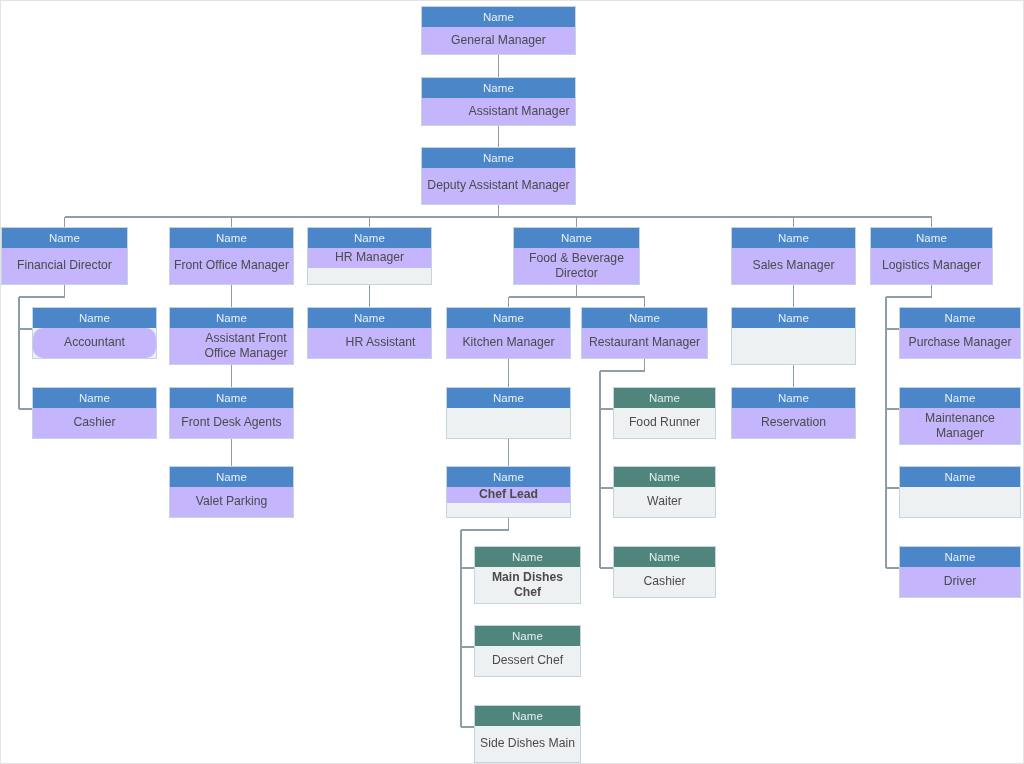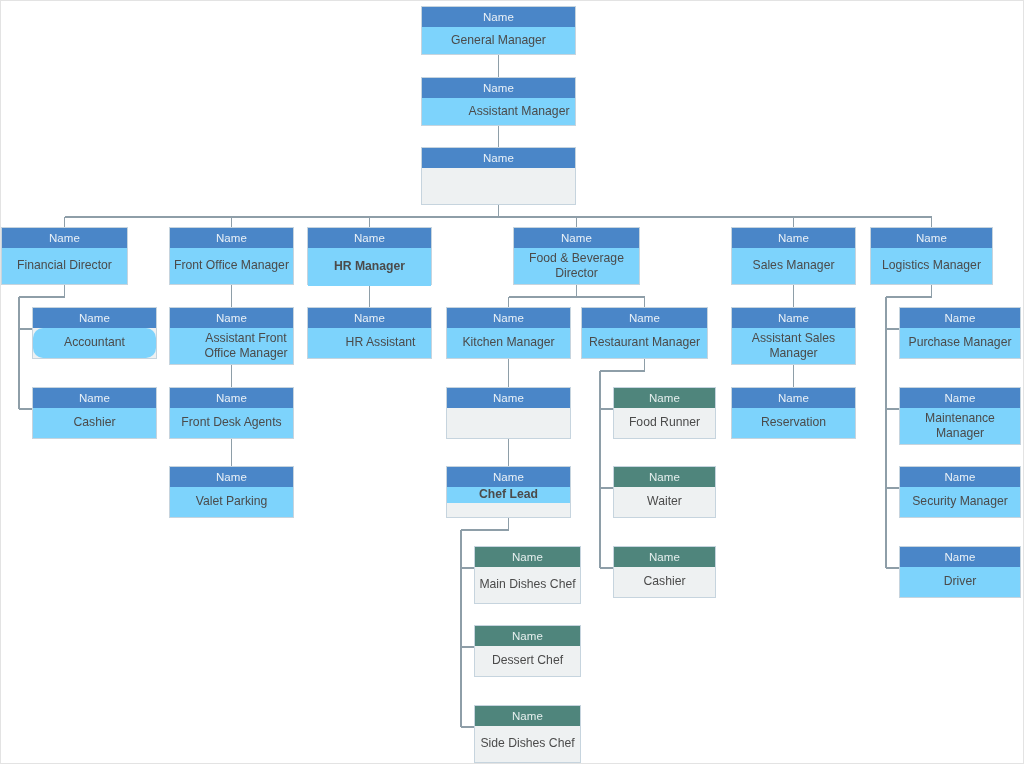--- a/index.html
+++ b/index.html
@@ -57,21 +57,21 @@
   .node .body {
     box-sizing: border-box;
     display: flex;
     align-items: center;
     justify-content: center;
     text-align: center;
     color: #4b4b4b;
     font-size: 12.2px;
     line-height: 14.5px;
     padding: 1px 4px 2px 4px;
-    background: #7dd3fc;
+    background: #c4b5fd;
     overflow: hidden;
   }
   .node.teal .body {
     background: #eef1f2;
   }
 </style>
 </head>
 <body>
 
 <div id="page">
@@ -151,32 +151,33 @@
       <div class="node" style="left: 420px; top: 5px; width: 155px; height: 49px;">
         <div class="hdr">Name</div>
         <div class="body" style="height: 27px;">General Manager</div>
       </div>
       <div class="node" style="left: 420px; top: 76px; width: 155px; height: 49px;">
         <div class="hdr">Name</div>
         <div class="body" style="height: 27px; padding-left: 45px;">Assistant Manager</div>
       </div>
       <div class="node" style="left: 420px; top: 146px; width: 155px; height: 58px;">
         <div class="hdr">Name</div>
+        <div class="body" style="height: 36px;">Deputy Assistant Manager</div>
       </div>
       <div class="node" style="left: 0px; top: 226px; width: 127px; height: 58px;">
         <div class="hdr">Name</div>
         <div class="body" style="height: 36px;">Financial Director</div>
       </div>
       <div class="node" style="left: 168px; top: 226px; width: 125px; height: 58px;">
         <div class="hdr">Name</div>
         <div class="body" style="height: 36px;">Front Office Manager</div>
       </div>
       <div class="node" style="left: 306px; top: 226px; width: 125px; height: 58px;">
         <div class="hdr">Name</div>
-        <div class="body" style="height: 38px; font-weight: bold;">HR Manager</div>
+        <div class="body" style="height: 20px;">HR Manager</div>
       </div>
       <div class="node" style="left: 512px; top: 226px; width: 127px; height: 58px;">
         <div class="hdr">Name</div>
         <div class="body" style="height: 36px;">Food &amp; Beverage Director</div>
       </div>
       <div class="node" style="left: 730px; top: 226px; width: 125px; height: 58px;">
         <div class="hdr">Name</div>
         <div class="body" style="height: 36px;">Sales Manager</div>
       </div>
       <div class="node" style="left: 869px; top: 226px; width: 123px; height: 58px;">
@@ -217,60 +218,58 @@
       </div>
       <div class="node" style="left: 445px; top: 386px; width: 125px; height: 52px;">
         <div class="hdr">Name</div>
       </div>
       <div class="node" style="left: 445px; top: 465px; width: 125px; height: 52px;">
         <div class="hdr">Name</div>
         <div class="body" style="height: 16px; font-weight: bold;">Chef Lead</div>
       </div>
       <div class="node teal" style="left: 473px; top: 545px; width: 107px; height: 58px;">
         <div class="hdr">Name</div>
-        <div class="body" style="height: 36px;">Main Dishes Chef</div>
+        <div class="body" style="height: 36px; font-weight: bold;">Main Dishes Chef</div>
       </div>
       <div class="node teal" style="left: 473px; top: 624px; width: 107px; height: 52px;">
         <div class="hdr">Name</div>
         <div class="body" style="height: 30px;">Dessert Chef</div>
       </div>
       <div class="node teal" style="left: 473px; top: 704px; width: 107px; height: 58px;">
         <div class="hdr">Name</div>
-        <div class="body" style="height: 36px;">Side Dishes Chef</div>
+        <div class="body" style="height: 36px;">Side Dishes Main</div>
       </div>
       <div class="node teal" style="left: 612px; top: 386px; width: 103px; height: 52px;">
         <div class="hdr">Name</div>
         <div class="body" style="height: 30px;">Food Runner</div>
       </div>
       <div class="node teal" style="left: 612px; top: 465px; width: 103px; height: 52px;">
         <div class="hdr">Name</div>
         <div class="body" style="height: 30px;">Waiter</div>
       </div>
       <div class="node teal" style="left: 612px; top: 545px; width: 103px; height: 52px;">
         <div class="hdr">Name</div>
         <div class="body" style="height: 30px;">Cashier</div>
       </div>
       <div class="node" style="left: 730px; top: 306px; width: 125px; height: 58px;">
         <div class="hdr">Name</div>
-        <div class="body" style="height: 36px;">Assistant Sales Manager</div>
       </div>
       <div class="node" style="left: 730px; top: 386px; width: 125px; height: 52px;">
         <div class="hdr">Name</div>
         <div class="body" style="height: 30px;">Reservation</div>
       </div>
       <div class="node" style="left: 898px; top: 306px; width: 122px; height: 52px;">
         <div class="hdr">Name</div>
         <div class="body" style="height: 30px;">Purchase Manager</div>
       </div>
       <div class="node" style="left: 898px; top: 386px; width: 122px; height: 58px;">
         <div class="hdr">Name</div>
         <div class="body" style="height: 36px;">Maintenance Manager</div>
       </div>
       <div class="node" style="left: 898px; top: 465px; width: 122px; height: 52px;">
         <div class="hdr">Name</div>
-        <div class="body" style="height: 30px;">Security Manager</div>
       </div>
       <div class="node" style="left: 898px; top: 545px; width: 122px; height: 52px;">
         <div class="hdr">Name</div>
         <div class="body" style="height: 30px;">Driver</div>
       </div>
     </div>
 </div>
 
 </body></html>

